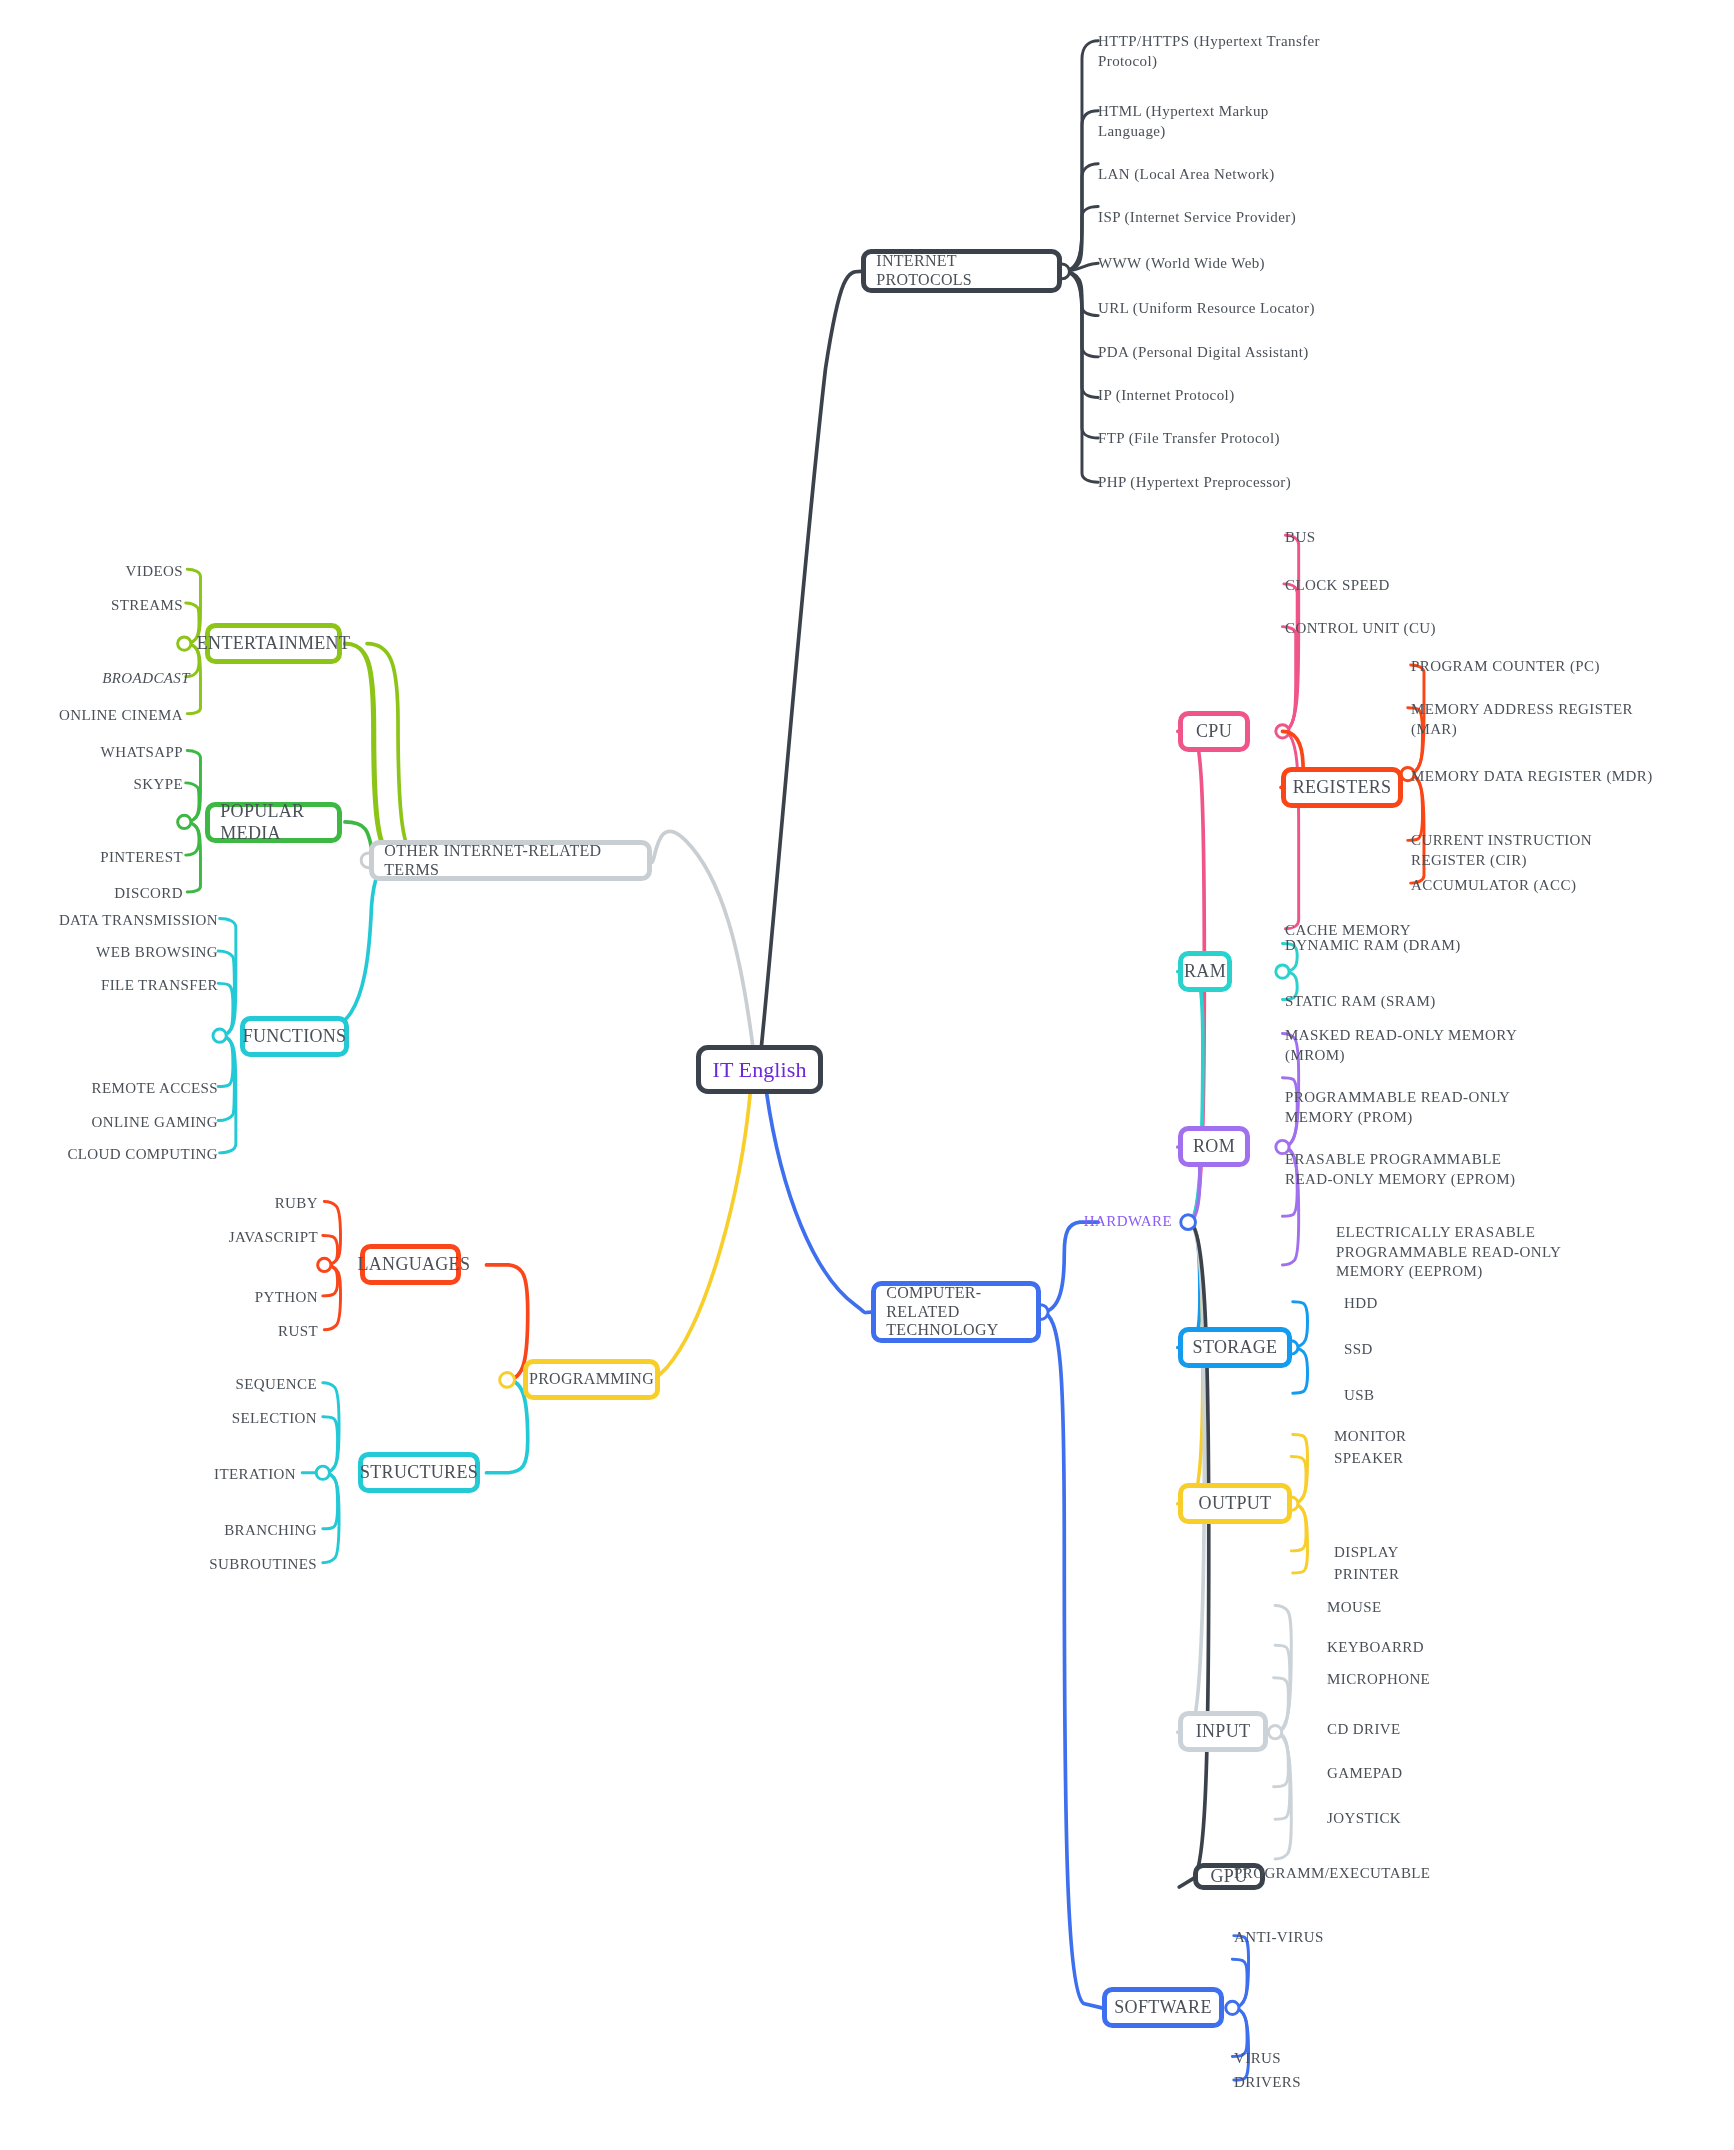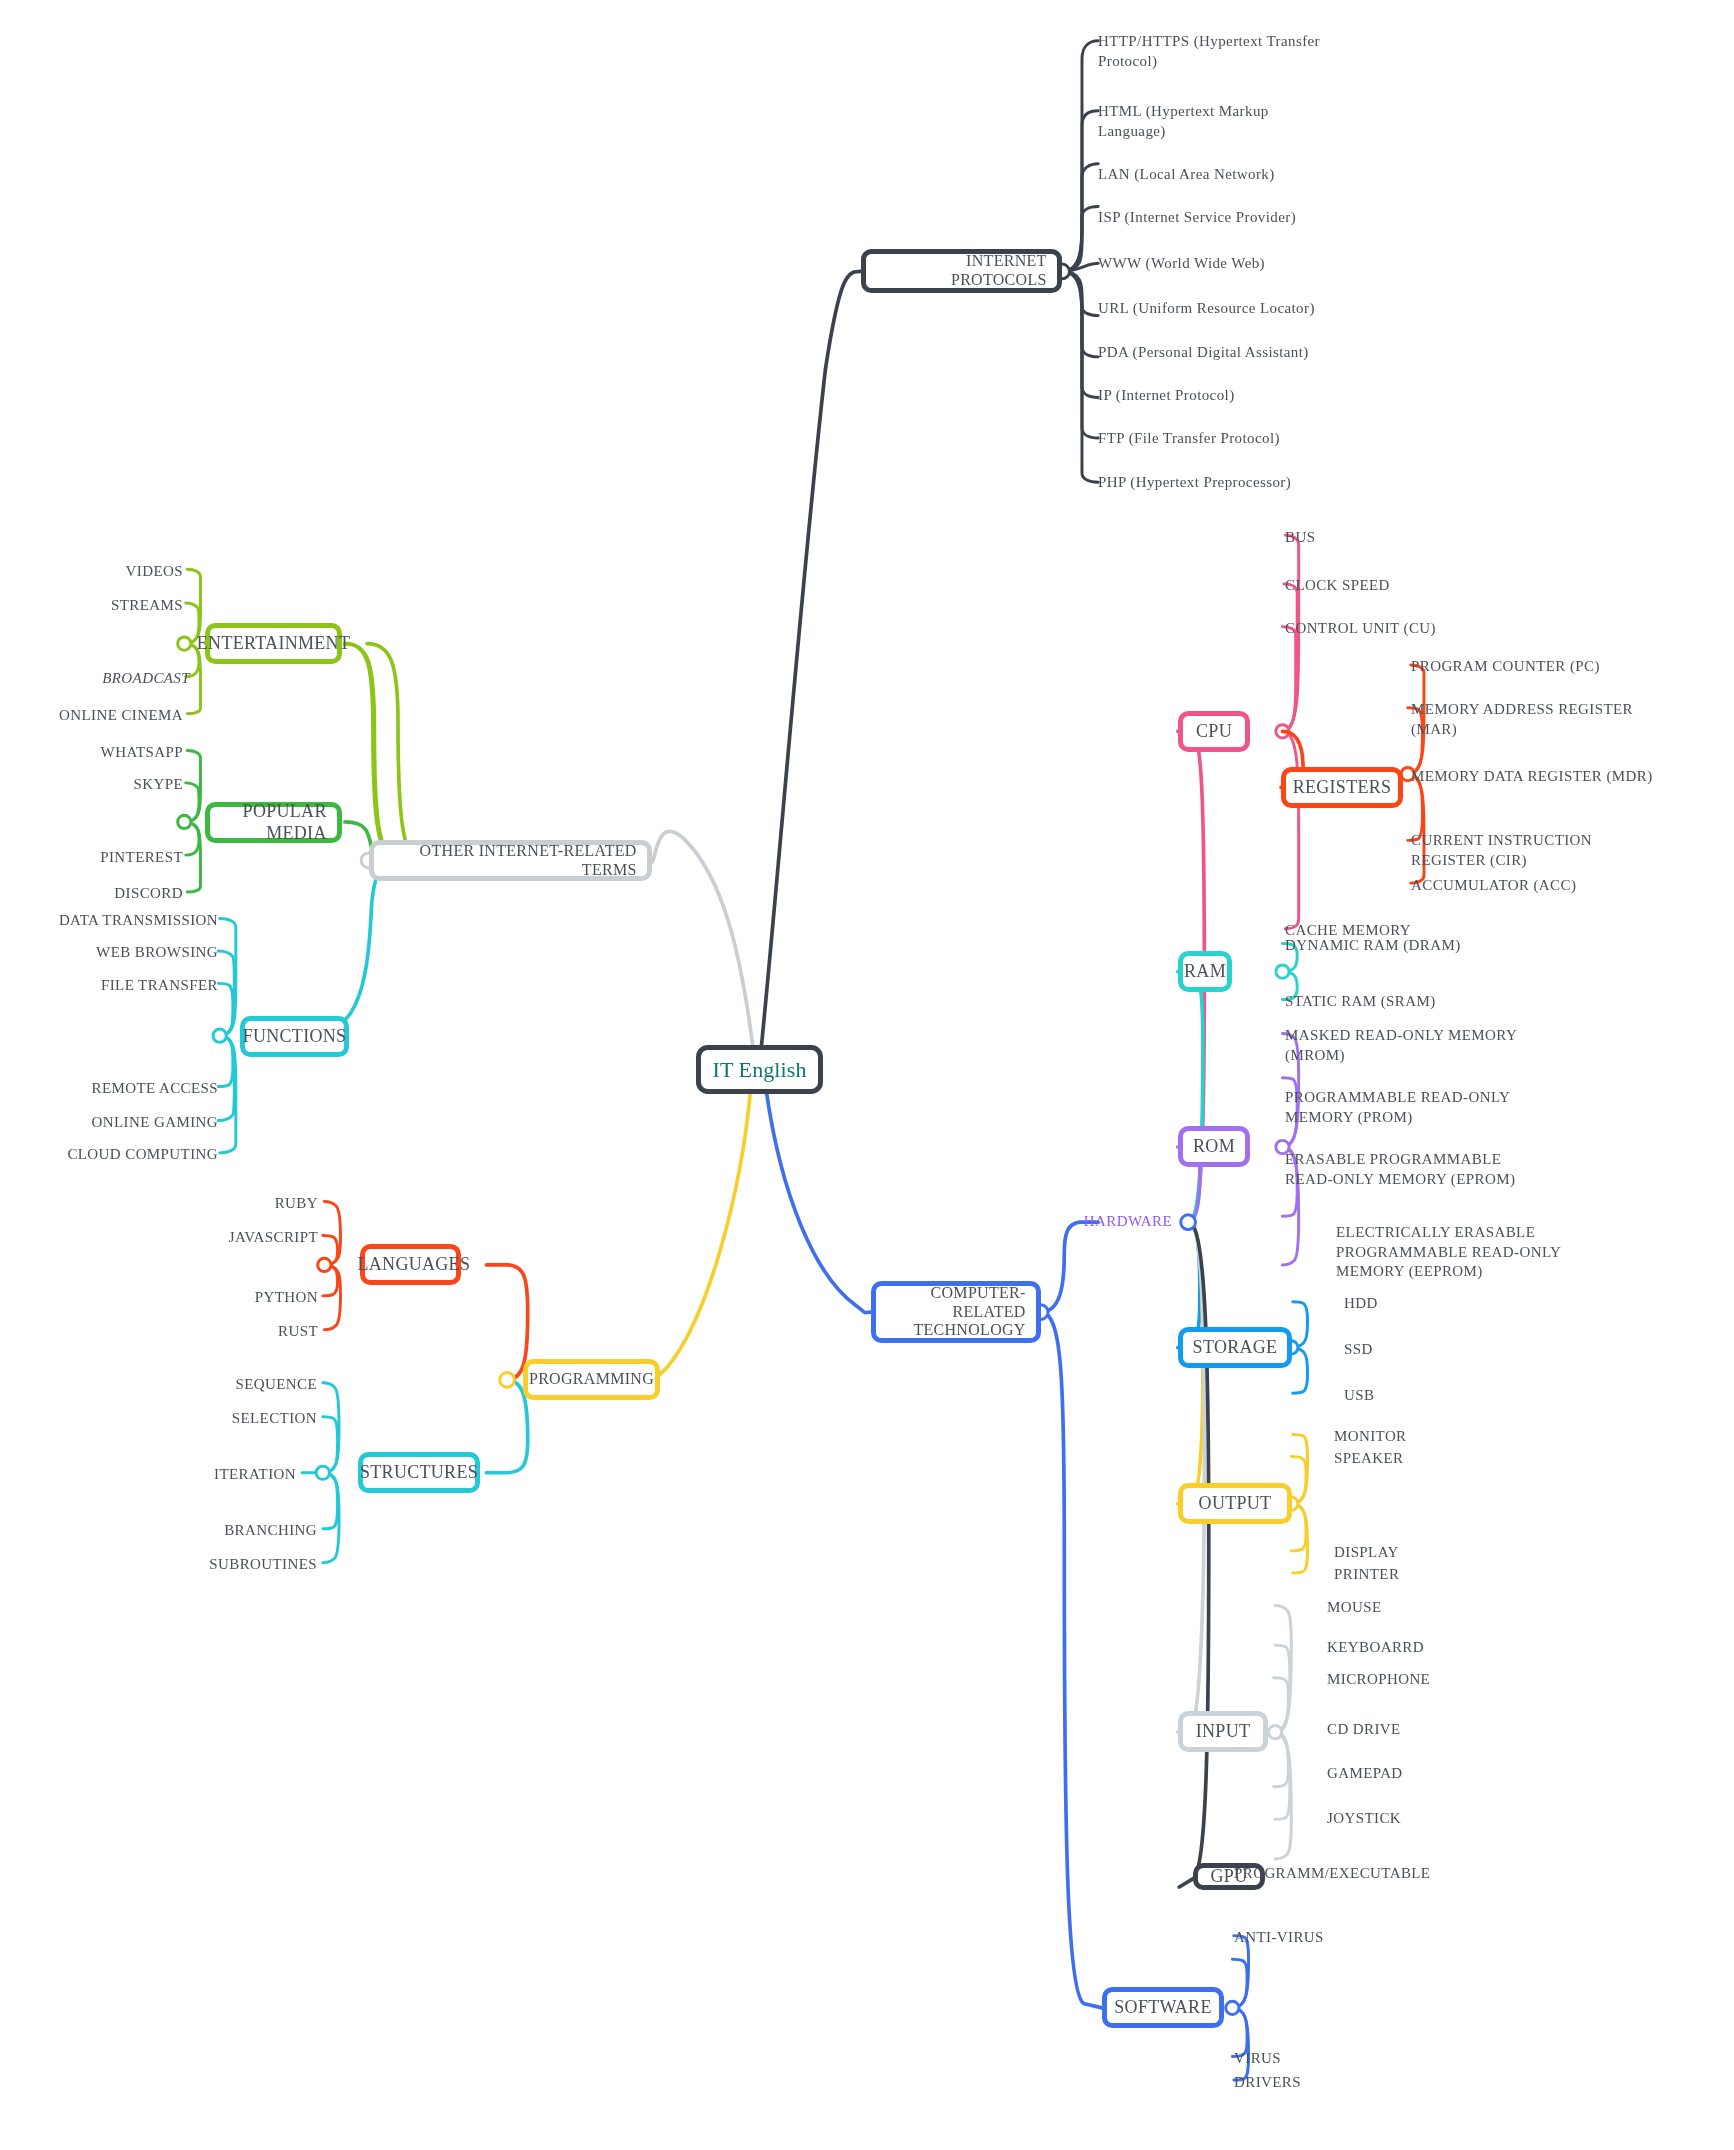--- a/index.html
+++ b/index.html
@@ -4,24 +4,24 @@
 <style>
   html,body{margin:0;padding:0;background:#ffffff;}
   #stage{position:relative;width:1735px;height:2151px;background:#fff;
          font-family:"Liberation Serif","DejaVu Serif",serif;overflow:hidden;}
   svg#wires{position:absolute;left:0;top:0;width:1735px;height:2151px;pointer-events:none;}
 
   
   .node{position:absolute;box-sizing:border-box;background:#fff;
         border-style:solid;border-width:5.2px;border-radius:10.3px;
         display:flex;align-items:center;justify-content:center;
-        color:#4a5058;letter-spacing:0.3px;line-height:1.18;text-align:right;
+        color:#4a5058;letter-spacing:0.3px;line-height:1.18;text-align:left;
         padding:4.4px 10.3px;}
   .node.root{border-width:5.9px;border-radius:11.8px;border-color:#3b424b;
-             font-size:22px;letter-spacing:0.1px;color:#0f766e;}
+             font-size:22px;letter-spacing:0.1px;color:#6d28d9;}
   .node.lvl1{font-size:16px;}
   .node.lvl2{font-size:18px;}
 
   
   .leaf{position:absolute;color:#4a5058;font-size:15px;letter-spacing:0.4px;
         line-height:1.30;white-space:pre-line;}
   .leaf.r{text-align:right;}
   .leaf.l{text-align:left;}
   .junc-label{position:absolute;color:#8b5cf6;font-size:15px;letter-spacing:0.4px;text-align:right;}
 </style>

